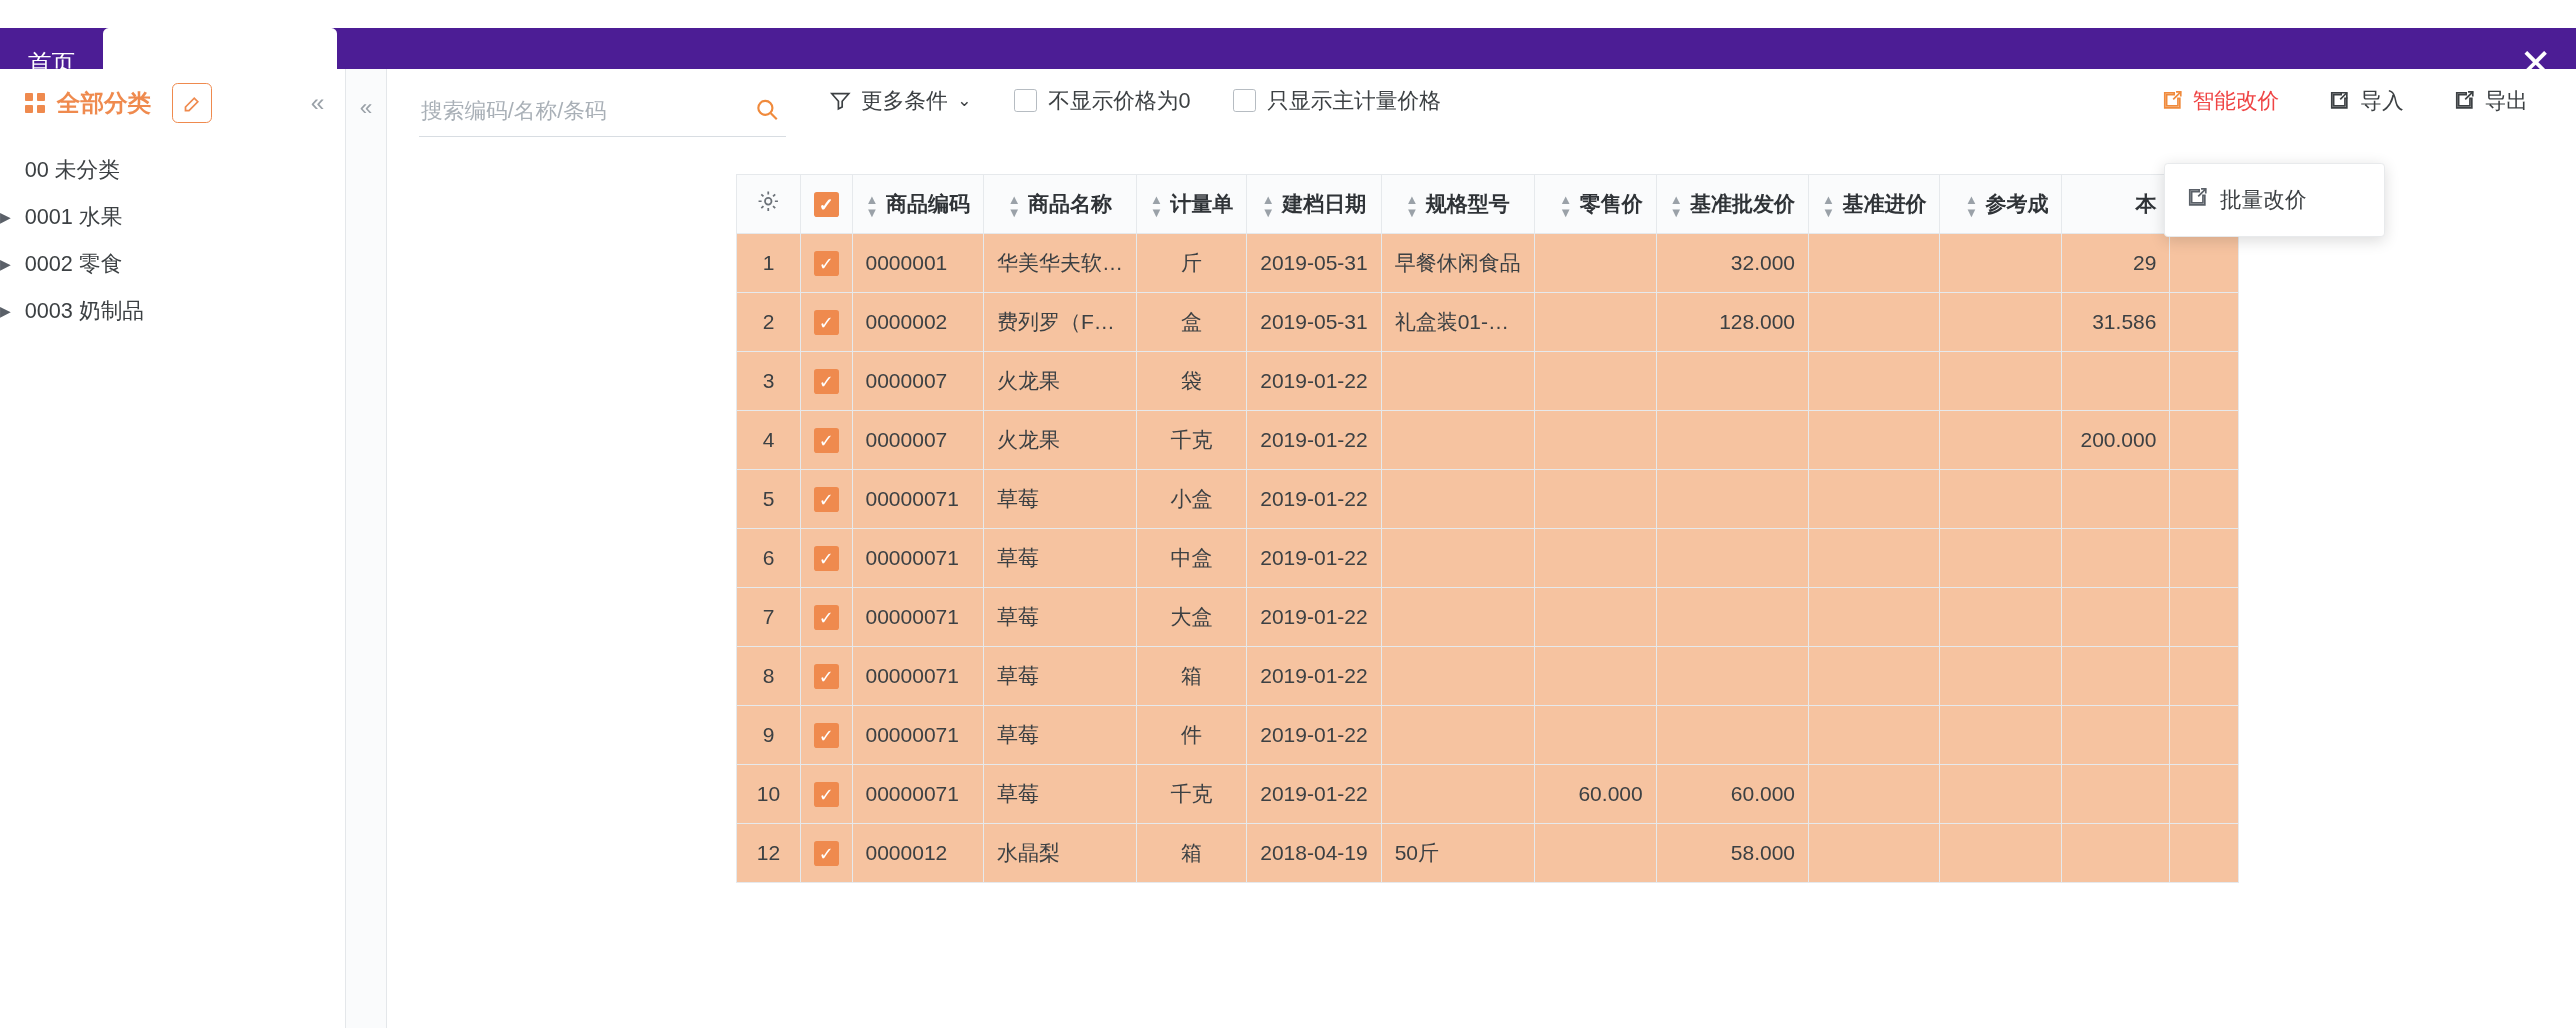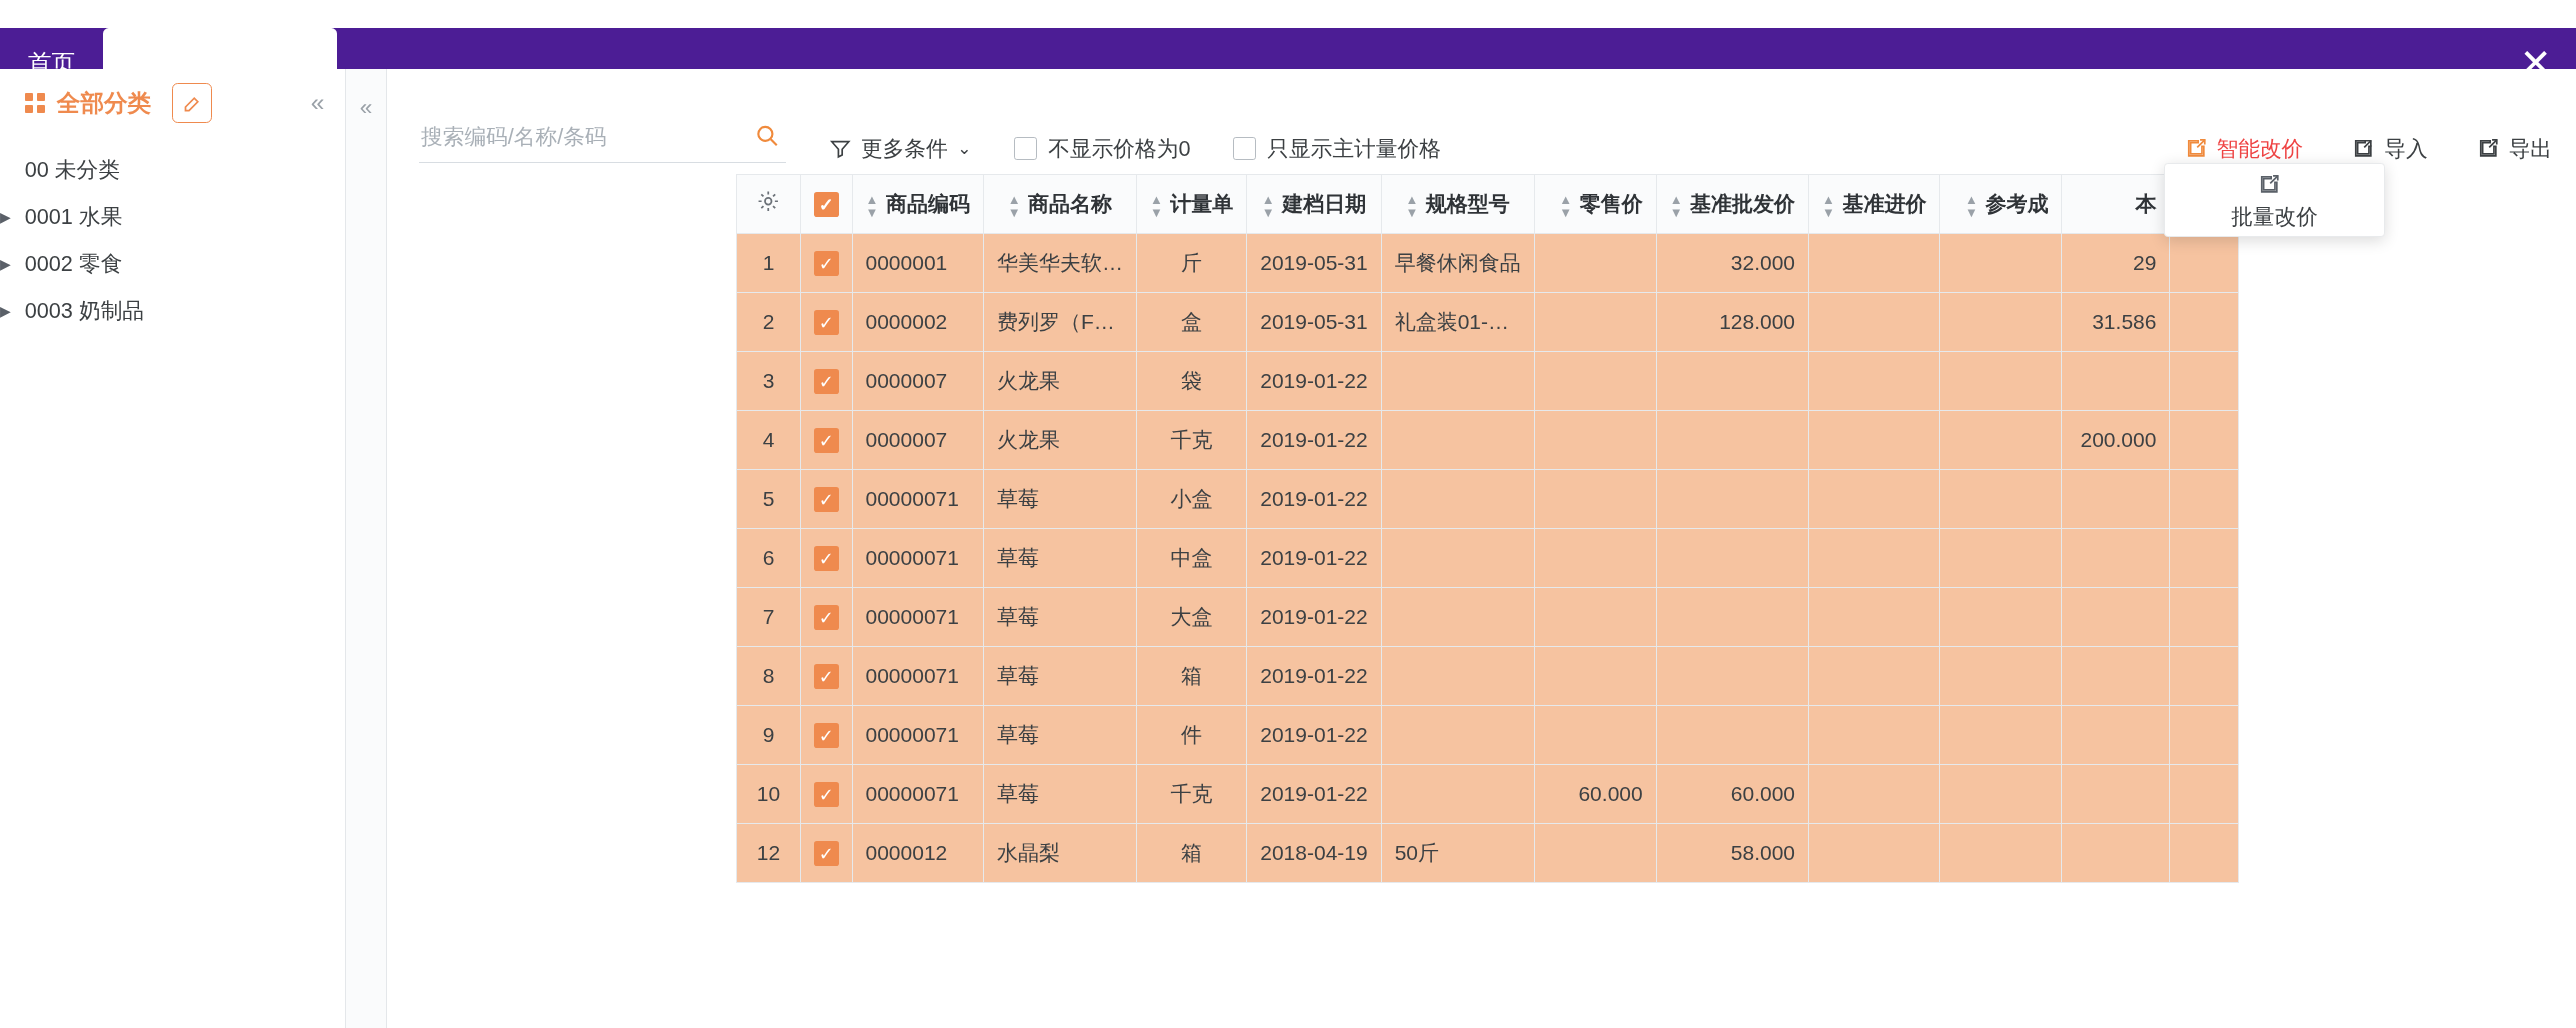--- a/index.html
+++ b/index.html
@@ -75,22 +75,22 @@
     position: absolute; top: 69px; left: 346px;
     width: 2230px; height: 960px; background: #ffffff;
   }
   .main-collapse {
     position: absolute; left: 0; top: 0; width: 41px; height: 960px;
     border-right: 0.9px solid #e4e7ea; background: #fafbfc;
     display: flex; align-items: flex-start; justify-content: center;
     padding-top: 26px; font-size: 22.6px; color: #9aa1a8; cursor: pointer;
   }
   .toolbar {
-    position: absolute; left: 41px; top: 0; right: 0; height: 94px;
-    display: flex; align-items: flex-end; padding: 0 24px 0 32px;
+    position: absolute; left: 41px; top: 17px; right: 0; height: 94px;
+    display: flex; align-items: flex-start; padding: 0 48px 0 32px;
   }
   .search-box {
     width: 367px; height: 51px; border-bottom: 0.9px solid #d8dde2;
     display: flex; align-items: center; position: relative;
   }
   .search-box input {
     border: none; outline: none; font-size: 21.7px; color: #333;
     width: 311px; background: transparent;
   }
   .search-box input::placeholder { color: #a9b0b7; }
@@ -112,21 +112,21 @@
   .accent { color: #ef4444; }
 
   
   .dropdown {
     position: absolute; left: 1818px; top: 94px; width: 221px;
     background: #ffffff; border: 0.9px solid #e8eaec; border-radius: 3.8px;
     box-shadow: 0 3.8px 15px rgba(0,0,0,0.14); z-index: 40; padding: 9.4px 0;
   }
   .dd-item {
     display: flex; align-items: center; height: 53px; padding: 0 21px;
-    font-size: 21.7px; color: #3c4043; cursor: pointer; flex-direction: column;
+    font-size: 21.7px; color: #3c4043; cursor: pointer;
   }
   .dd-item .ic { margin-right: 11.3px; color: #5a6068; }
 
   
   .table-wrap {
     position: absolute; left: 41px; top: 94px; right: 0; bottom: 0;
     padding: 11.3px 32px 0 349px;
     overflow: hidden;
   }
   table.grid {

